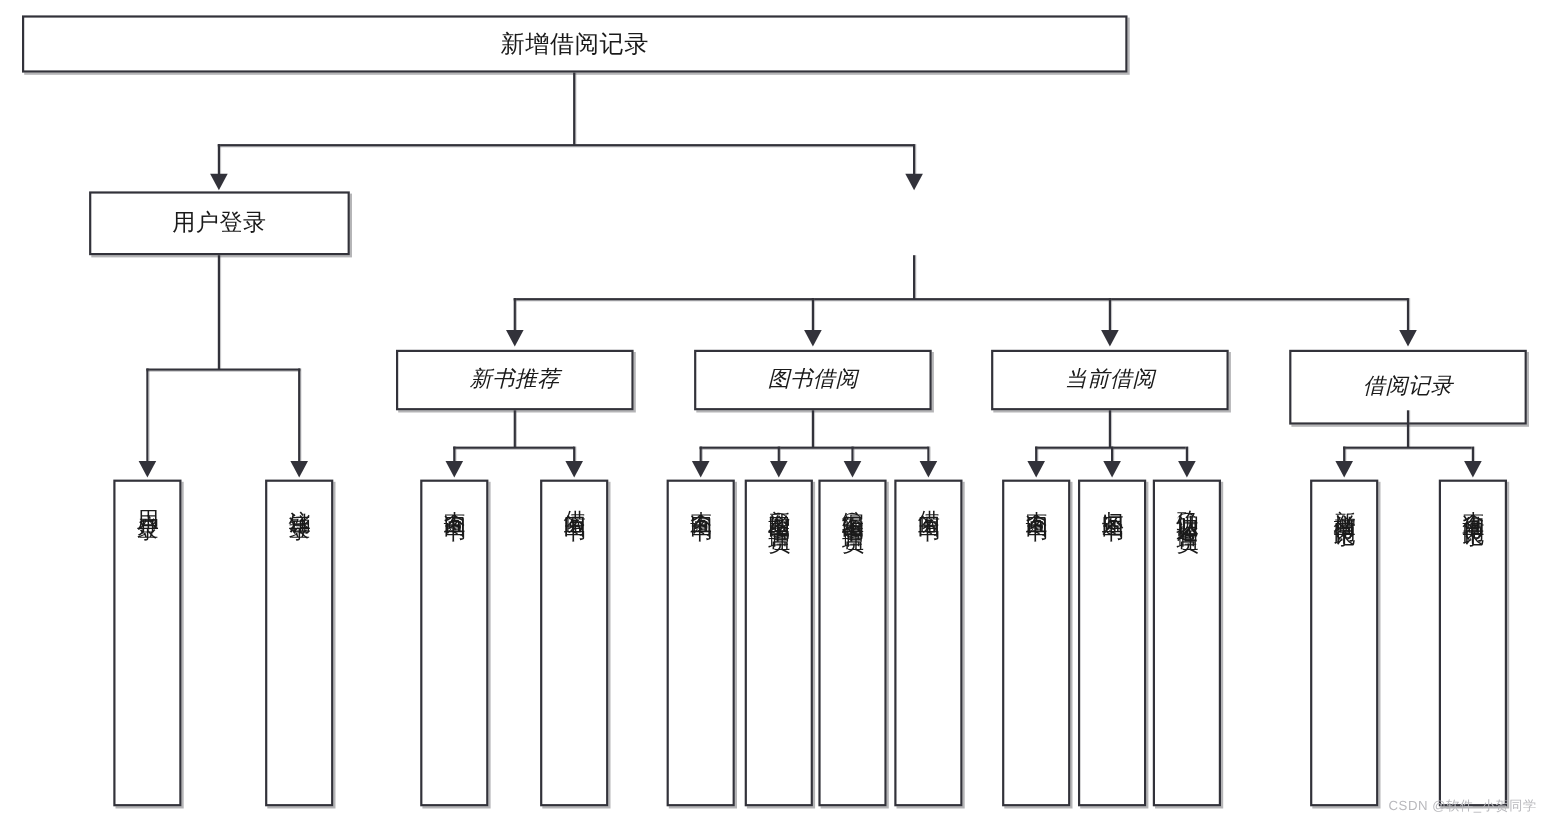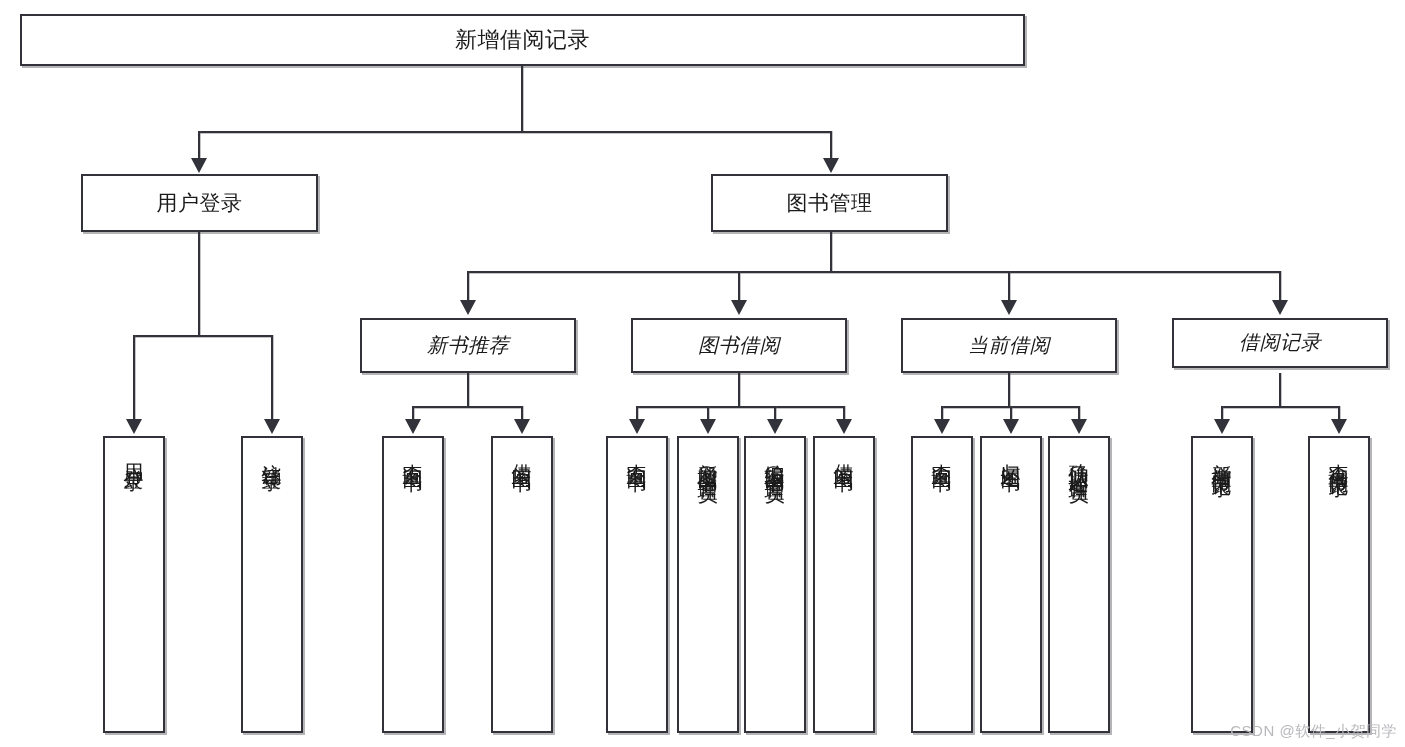--- a/index.html
+++ b/index.html
@@ -71,21 +71,21 @@
     height: 0;
     border-left: 8px solid transparent;
     border-right: 8px solid transparent;
     border-top: 15px solid #32323a;
   }
   
   #watermark {
     position: absolute;
     right: 8px;
     bottom: 6px;
-    font-size: 15px;
+    font-size: 12px;
     color: #b9b9bd;
     letter-spacing: 0.5px;
     white-space: nowrap;
     user-select: none;
     text-align: right;
   }
 </style>
 </head>
 <body>
 
@@ -102,23 +102,20 @@
   <div class="vline" style="left:198px; top:131px; height:28px;"></div>
   <div class="arrow" style="left:191px; top:158px;"></div>
 
   <div class="vline" style="left:830px; top:131px; height:28px;"></div>
   <div class="arrow" style="left:823px; top:158px;"></div>
 
   <div class="node level1" style="left:81px; top:174px; width:237px; height:58px;">
     <span class="label">用户登录</span>
   </div>
 
-  <div class="node level1" style="left:711px; top:174px; width:237px; height:58px;">
-    <span class="label">图书管理</span>
-  </div>
 
   <div class="vline" style="left:198px; top:232px; height:104px;"></div>
   <div class="hline" style="left:133px; top:335px; width:140px;"></div>
   <div class="vline" style="left:133px; top:335px; height:85px;"></div>
   <div class="arrow" style="left:126px; top:419px;"></div>
   <div class="vline" style="left:271px; top:335px; height:85px;"></div>
   <div class="arrow" style="left:264px; top:419px;"></div>
 
   <div class="vline" style="left:830px; top:232px; height:40px;"></div>
   <div class="hline" style="left:467px; top:271px; width:813px;"></div>
@@ -133,21 +130,21 @@
 
   <div class="node level2" style="left:360px; top:318px; width:216px; height:55px;">
     <span class="label">新书推荐</span>
   </div>
   <div class="node level2" style="left:901px; top:318px; width:216px; height:55px;">
     <span class="label">当前借阅</span>
   </div>
   <div class="node level2" style="left:631px; top:318px; width:216px; height:55px;">
     <span class="label">图书借阅</span>
   </div>
-  <div class="node level2" style="left:1172px; top:318px; width:216px; height:50px;">
+  <div class="node level2" style="left:1172px; top:318px; width:216px; height:68px;">
     <span class="label">借阅记录</span>
   </div>
 
   <div class="vline" style="left:467px; top:373px; height:34px;"></div>
   <div class="hline" style="left:412px; top:406px; width:110px;"></div>
   <div class="vline" style="left:412px; top:406px; height:14px;"></div>
   <div class="arrow" style="left:405px; top:419px;"></div>
   <div class="vline" style="left:521px; top:406px; height:14px;"></div>
   <div class="arrow" style="left:514px; top:419px;"></div>
 

